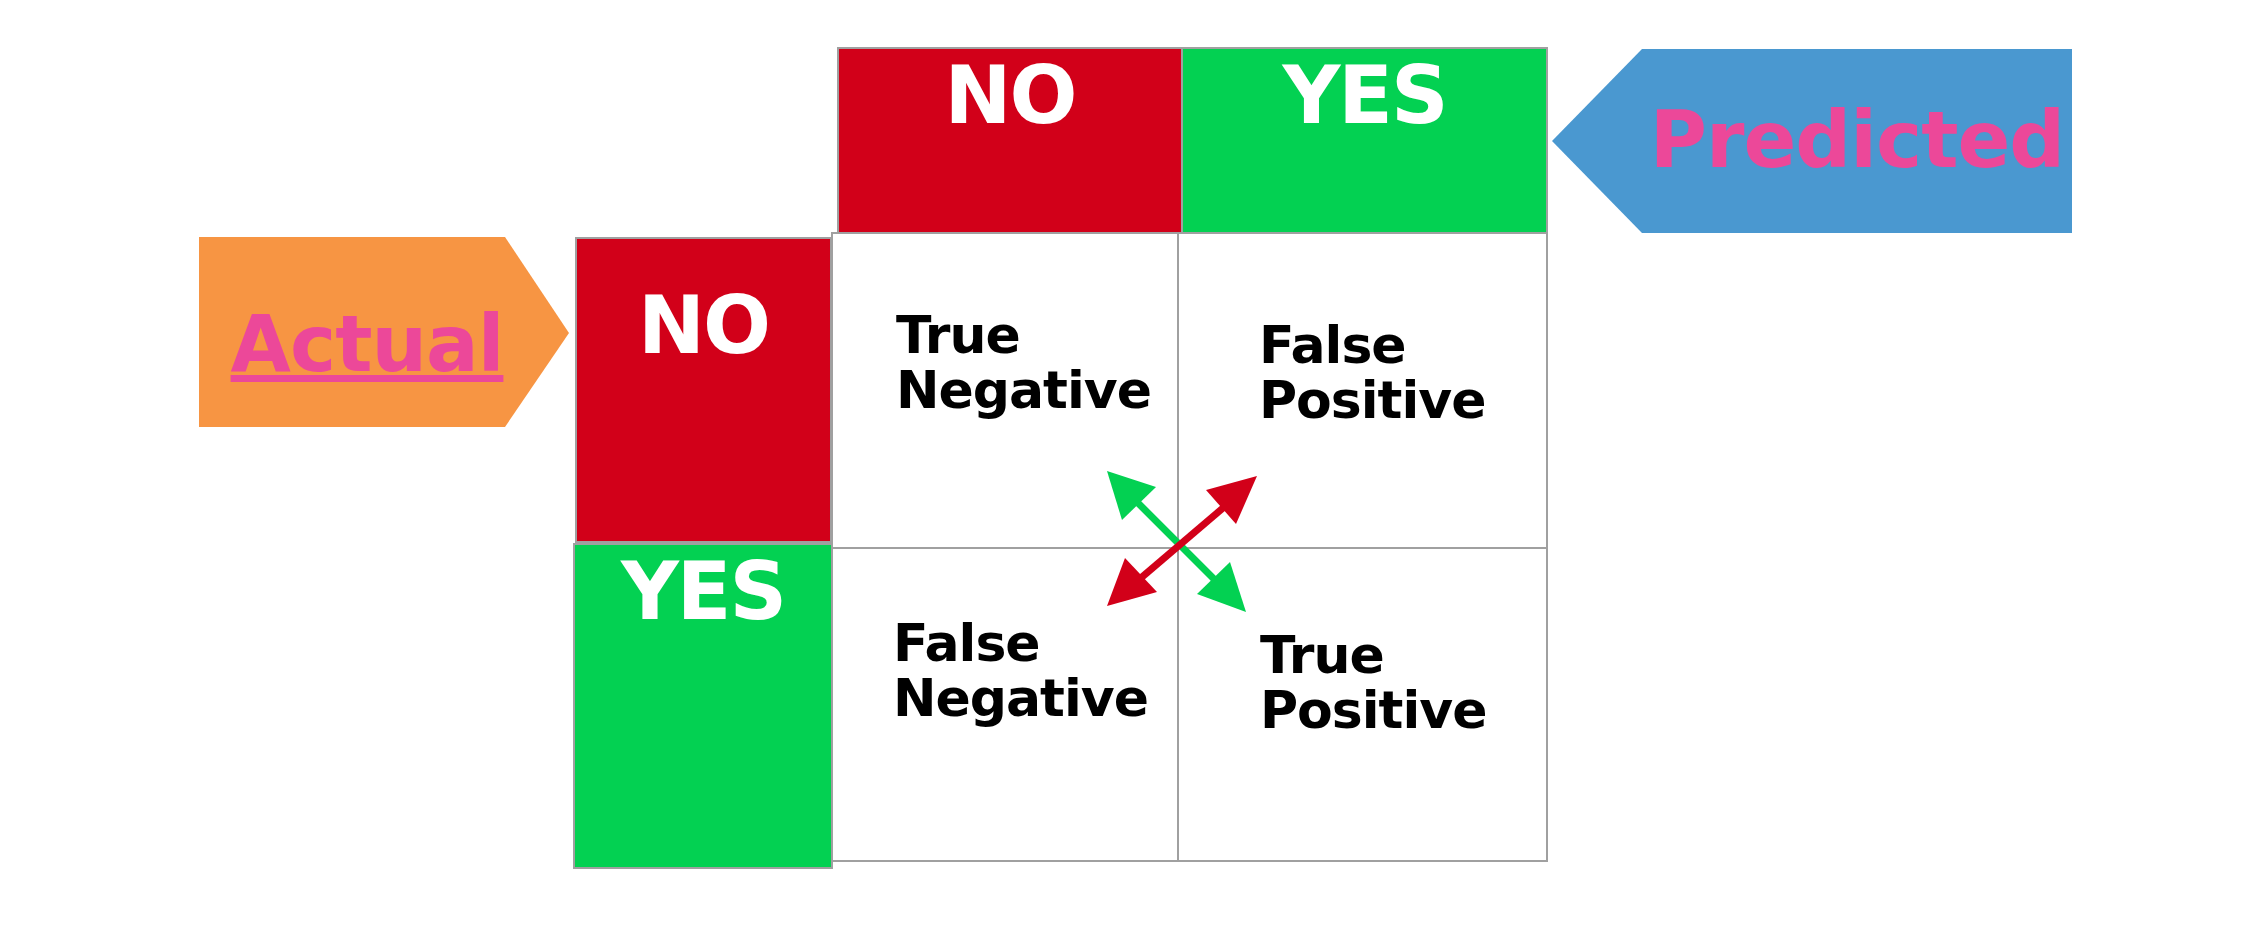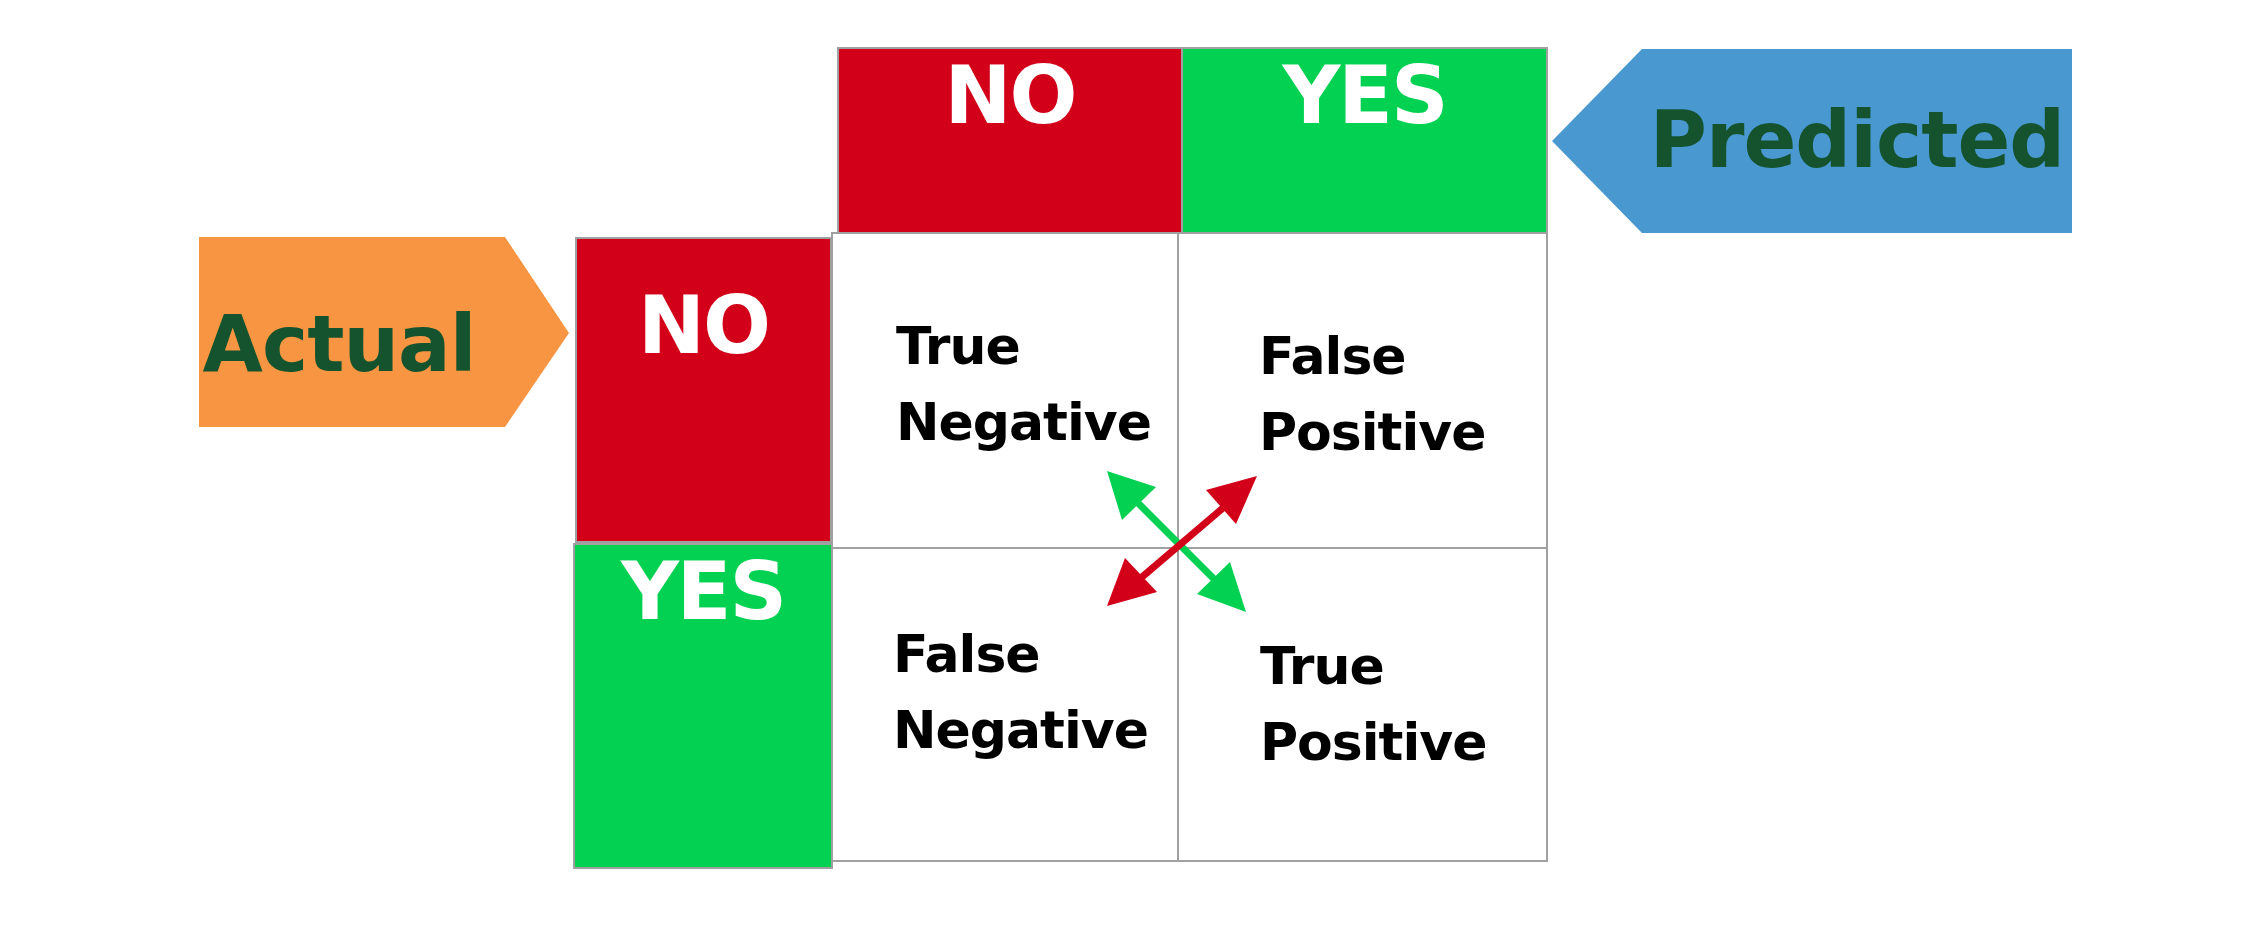--- a/index.html
+++ b/index.html
@@ -1,35 +1,35 @@
 <!DOCTYPE html>
 <html><head>
 <meta charset="utf-8">
 <style>
   html,body{margin:0;padding:0;background:#ffffff;}
   body{width:2248px;height:930px;position:relative;overflow:hidden;font-family:"DejaVu Sans","Liberation Sans",sans-serif;}
   .abs{position:absolute;box-sizing:border-box;}
   .hdr{display:flex;justify-content:center;color:#fff;font-weight:bold;font-size:80px;letter-spacing:-2px;}
   .cell{border:2px solid #a0a0a0;background:#fff;}
-  .celltext{position:absolute;color:#000;font-weight:bold;font-size:52px;line-height:76px;letter-spacing:-1px;white-space:pre-line;}
+  .celltext{position:absolute;color:#000;font-weight:bold;font-size:52px;line-height:55px;letter-spacing:-1px;white-space:pre-line;}
   .tag{position:absolute;}
-  .taglabel{position:absolute;color:#14532d;font-weight:bold;font-size:78px;display:flex;align-items:center;justify-content:center;letter-spacing:-1px;}
+  .taglabel{position:absolute;color:#ec4899;font-weight:bold;font-size:78px;display:flex;align-items:center;justify-content:center;letter-spacing:-1px;}
 </style>
 </head>
 <body>
 
 <svg class="tag" style="left:1550px;top:47px;" width="525" height="188" viewBox="0 0 525 188">
   <polygon points="2,94 92,2 522,2 522,186 92,186" fill="#4a98d0"></polygon>
 </svg>
 <div class="taglabel" style="left:1642px;top:47px;width:430px;height:186px;">Predicted</div>
 
 <svg class="tag" style="left:199px;top:237px;" width="372" height="192" viewBox="0 0 372 192">
   <polygon points="0,0 306,0 370,96 306,190 0,190" fill="#f79543"></polygon>
 </svg>
-<div class="taglabel" style="left:186px;top:237px;width:306px;height:213px;">Actual</div>
+<div class="taglabel" style="left:214px;top:237px;width:306px;height:213px;text-decoration:underline;">Actual</div>
 
 <div class="abs hdr" style="left:837px;top:47px;width:344px;height:187px;background:#d20019;border:2px solid #a0a0a0;border-right:none;">
   <span>NO</span>
 </div>
 <div class="abs hdr" style="left:1181px;top:47px;width:367px;height:187px;background:#03d152;border:2px solid #a0a0a0;">
   <span>YES</span>
 </div>
 
 <div class="abs hdr" style="left:575px;top:237px;width:257px;height:306px;background:#d20019;border:2px solid #a0a0a0;padding-top:40px;">
   <span>NO</span>

